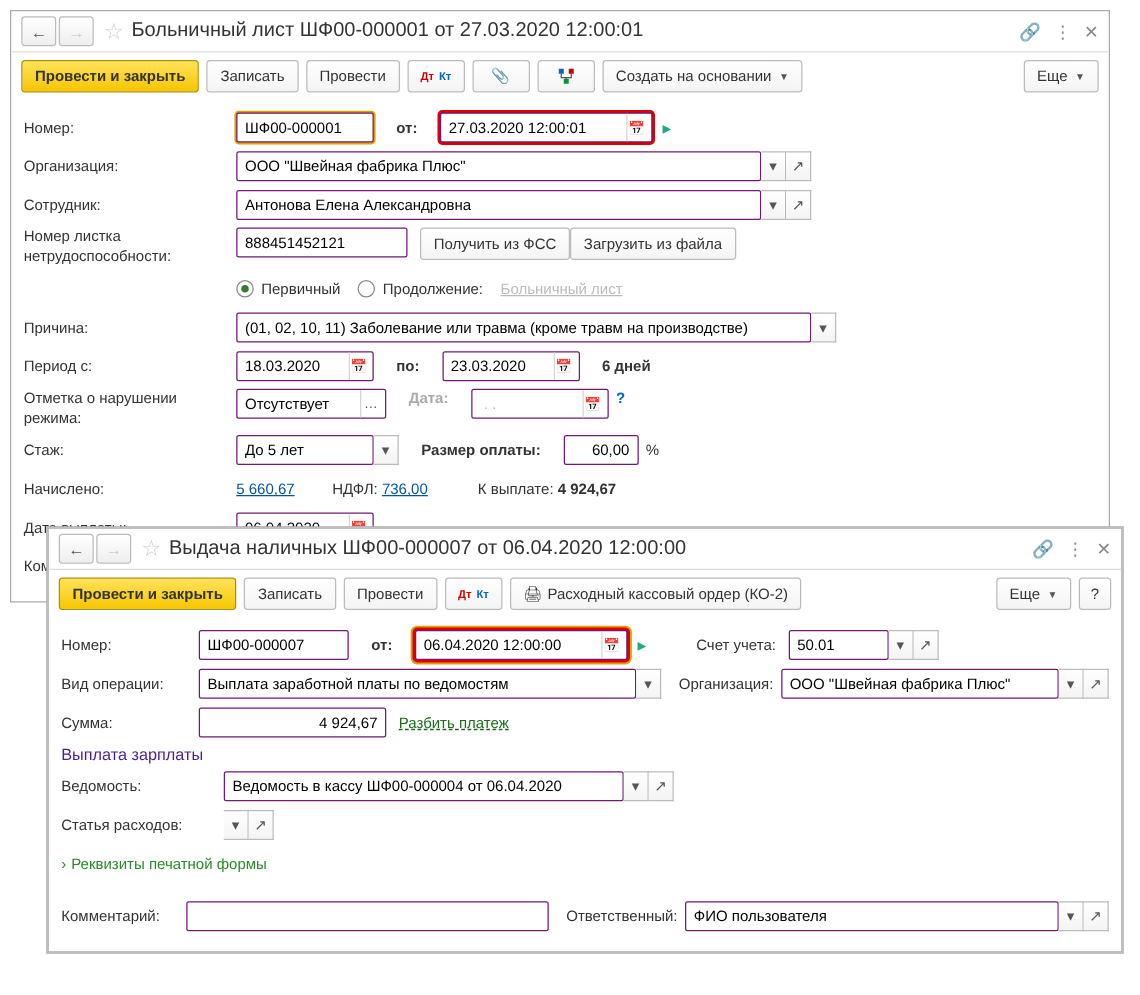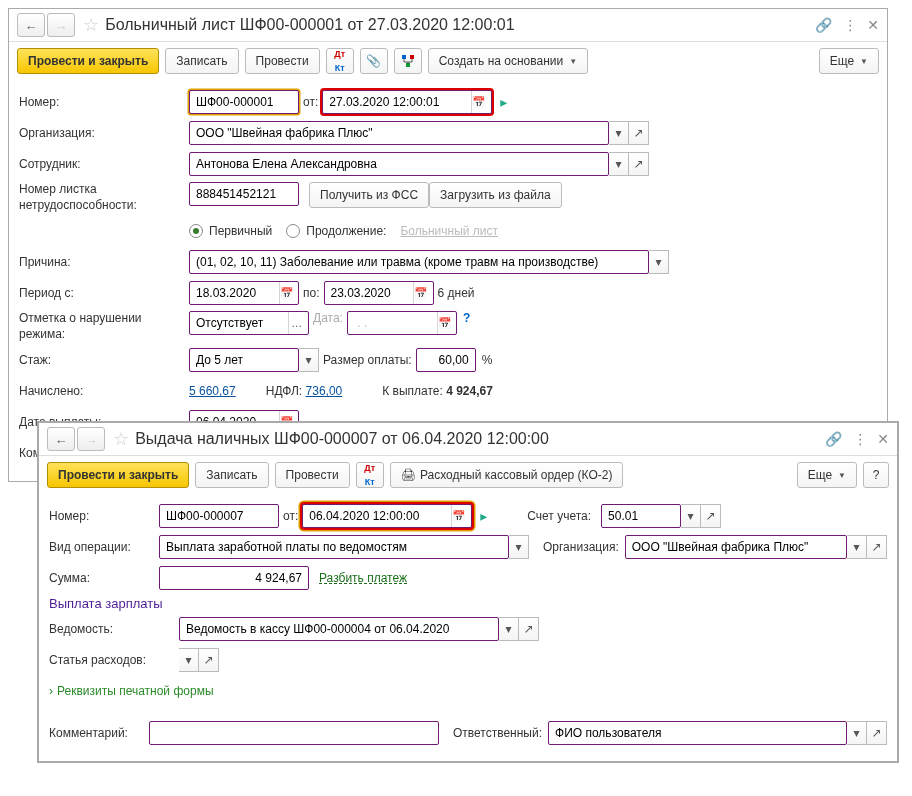--- a/index.html
+++ b/index.html
@@ -33,30 +33,30 @@
   }
   .btn {
     border:1px solid #bbb; border-radius:3px;
     padding:4px 10px; background:linear-gradient(#fff,#f4f4f4);
     cursor:pointer; height:26px; display:inline-flex; align-items:center; gap:4px;
   }
   .btn.yellow {
     background: linear-gradient(#ffe25a,#f7c600);
     border-color:#b38f00; font-weight:bold;
   }
-  .btn.icon { padding:4px 6px; width:28px; justify-content:center;flex-direction:column; }
+  .btn.icon { padding:4px 6px; width:46px; justify-content:center; }
   .btn .caret { font-size:8px; color:#555; margin-left:2px; }
   .spacer { flex:1; }
   .body { padding: 4px 10px 10px; }
   .row { display:flex; align-items:center; margin:5px 0; min-height:26px; }
   .lbl { color:#333; }
   .lbl.w170 { width:170px; }
   .lbl.w110 { width:110px; }
   .lbl.w130 { width:130px; }
-  .lbl.w50  { padding: 0 4px; }
+  .lbl.w50  { padding: 0 18px; font-weight: bold; }
   .input {
     height:24px; border:1px solid #701a75; border-radius:2px;
     padding:0 4px; background:#fff; display:inline-flex; align-items:center;
   }
   .field { border:none; outline:none; width:100%; font:inherit; height:20px; }
   .picker-btn { width:18px; text-align:center; color:#555; cursor:pointer; font-size:11px; border-left:1px solid #d5d5d5; height:22px; display:inline-flex; align-items:center; justify-content:center; }
   .sel { display:flex; }
   .aux { width:20px;height:24px;border:1px solid #bbb;border-left:none;display:inline-flex;align-items:center;justify-content:center;cursor:pointer;color:#555; background:linear-gradient(#fff,#f4f4f4);}
   .link { color:#1a6e1a; text-decoration:underline dashed; cursor:pointer; }
   .link.blue { color:#0654a0; text-decoration:underline; }
@@ -151,21 +151,21 @@
         <div class="input" style="flex:1">
             <input class="field" value="Антонова Елена Александровна" style="">
           </div>
         <div class="aux">▾</div>
         <div class="aux">↗</div>
       </div>
     </div>
 
     <div class="row" style="align-items:flex-start">
       <div class="lbl w170" style="line-height:1.3">Номер листка нетрудоспособности:</div>
-      <div class="input" style="width:110px">
+      <div class="input" style="width:137px">
         <input class="field" value="888451452121" style="">
       </div>
       <span style="width:10px"></span>
       <div class="btn">Получить из ФСС</div>
       <div class="btn">Загрузить из файла</div>
     </div>
 
     <div class="row">
       <div class="lbl w170"></div>
       <label class="radio">

